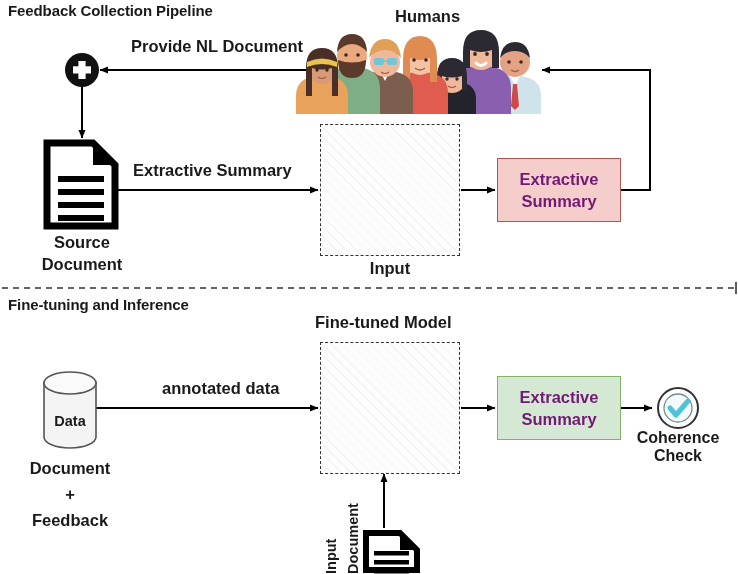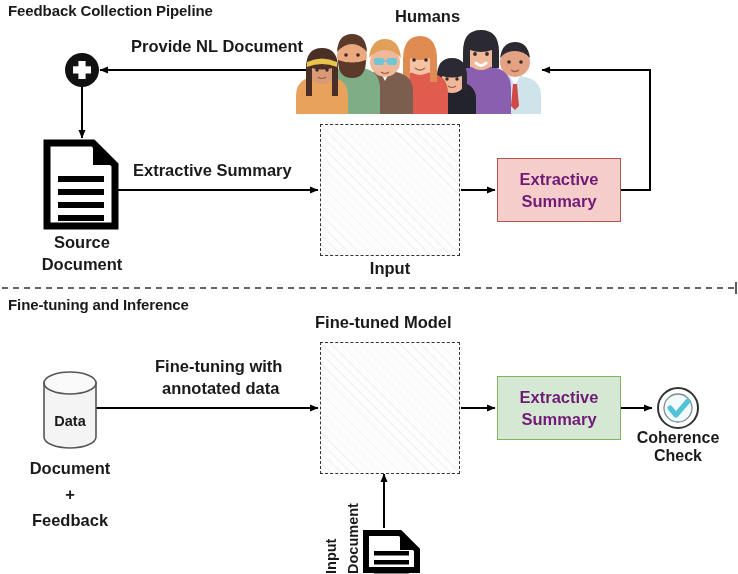--- a/index.html
+++ b/index.html
@@ -287,21 +287,20 @@
 
   <div class="abs colorbox box-pink" style="left:497px; top:158px; width:124px; height:64px;">
     <div>
       <div>Extractive</div>
       <div>Summary</div>
     </div>
   </div>
 
   <div class="abs section-title" style="left:8px; top:296px;">Fine-tuning and Inference</div>
 
-  <div class="abs label" style="left:155px; top:356px;">Fine-tuning with</div>
   <div class="abs label" style="left:162px; top:378px;">annotated data</div>
 
   <div class="abs label small center" style="left:40px; top:412px; width:60px;">Data</div>
 
   <div class="abs label center" style="left:5px; top:458px; width:130px;">Document</div>
   <div class="abs label center" style="left:5px; top:484px; width:130px;">+</div>
   <div class="abs label center" style="left:5px; top:510px; width:130px;">Feedback</div>
 
   <div class="abs label" style="left:315px; top:312px;">Fine-tuned Model</div>
 

